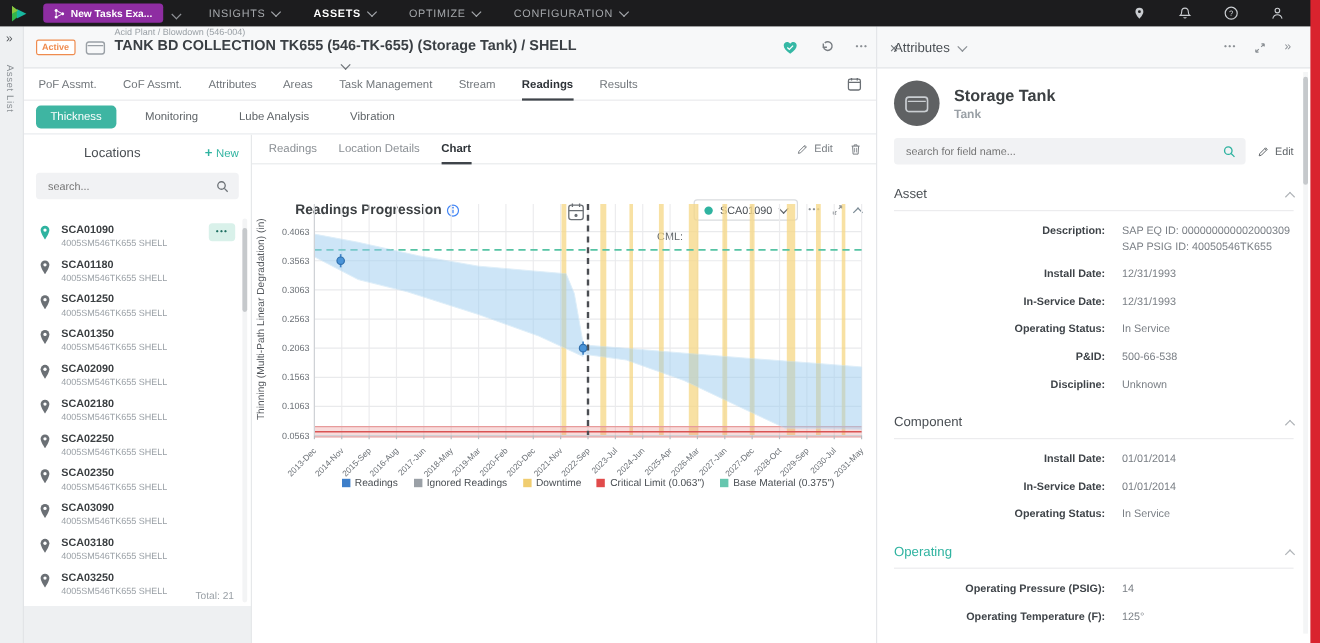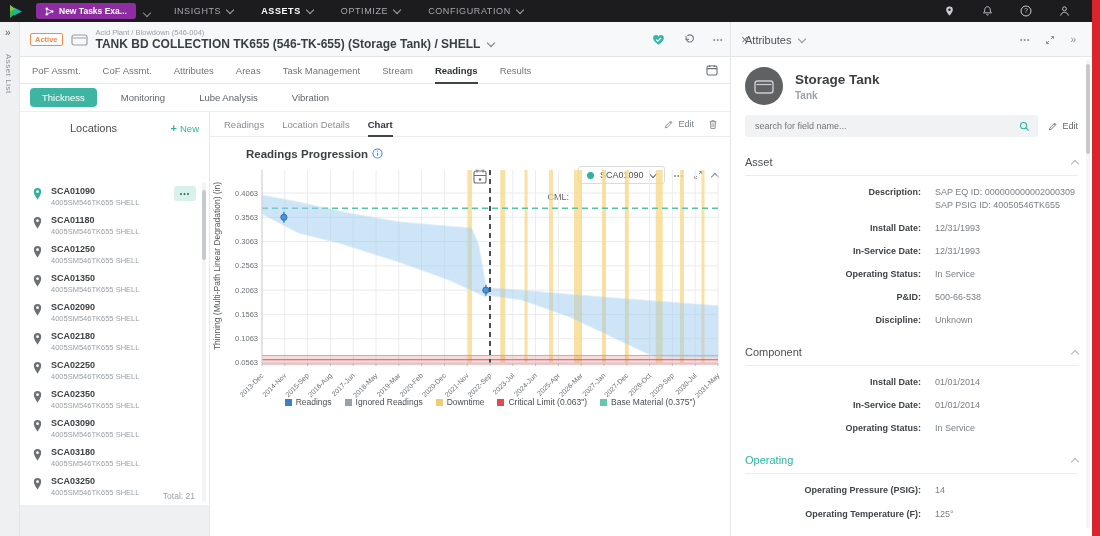--- a/index.html
+++ b/index.html
@@ -22,21 +22,21 @@
   .left-rail{position:absolute;left:0;top:22px;width:20px;height:514px;background:#eef0f2;border-right:1px solid #e2e4e7;box-sizing:border-box;z-index:4;}
   .rail-expand{position:absolute;top:5px;left:5px;color:#54585c;font-size:10px;cursor:pointer;}
   .rail-label{position:absolute;top:32px;left:4px;writing-mode:vertical-rl;font-size:8px;color:#8a8f94;letter-spacing:.5px;}
   
   .main-header{position:absolute;left:20px;top:22px;width:1072px;height:35px;background:#f7f8f9;border-bottom:1px solid #e4e6e9;box-sizing:border-box;z-index:3;}
   .mh-left{position:absolute;left:0;top:0;height:35px;display:flex;align-items:center;}
   .active-badge{border:1px solid #ef8b4e;color:#ef8b4e;font-size:7.5px;font-weight:bold;padding:1px 4px;border-radius:2px;margin-left:10px;background:#fff;}
   .tank-mini{margin-left:8px;}
   .titles{margin-left:8px;}
   .breadcrumb{font-size:7.5px;color:#9aa0a6;}
-  .title-row{display:flex;align-items:center;gap:8px;color:#6f7479;}
+  .title-row{display:flex;align-items:center;gap:8px;color:#6f7479;flex-direction:column;}
   .page-title{font-size:12px;font-weight:bold;color:#3a3f44;white-space:nowrap;}
   .header-actions{position:absolute;left:632px;top:0;height:35px;display:flex;gap:18px;align-items:center;color:#8a8f94;}
   .dots{font-size:7px;letter-spacing:1px;color:#8a8f94;cursor:pointer;}
   .close-x{font-size:12px;color:#6f7479;cursor:pointer;}
   .attr-header{position:absolute;left:710px;top:0;width:362px;height:35px;border-left:1px solid #e4e6e9;display:flex;align-items:center;box-sizing:border-box;}
   .attr-title{margin-left:14px;font-size:11px;color:#4a4f54;}
   .attr-header .chev{color:#8a8f94;margin-left:8px;}
   .attr-header-actions{margin-left:auto;margin-right:16px;display:flex;gap:15px;align-items:center;color:#8a8f94;font-size:10px;}
   
   .tabs-row{position:absolute;left:20px;top:57px;width:710px;height:27px;background:#fff;border-bottom:1px solid #e6e8ea;display:flex;align-items:center;padding-left:12px;box-sizing:border-box;z-index:2;}
@@ -66,21 +66,21 @@
   .loc-total{position:absolute;bottom:4px;right:14px;font-size:8.5px;color:#9aa0a6;}
   .bottom-gray{position:absolute;left:20px;top:505px;width:190px;height:31px;background:#eef0f2;border-right:1px solid #e6e8ea;box-sizing:border-box;}
   
   .chart-panel{position:absolute;left:210px;top:112px;width:520px;height:424px;background:#fff;z-index:1;}
   .chart-tabs{height:24px;border-bottom:1px solid #e9ebed;display:flex;align-items:center;padding-left:14px;}
   .ctab{font-size:9.5px;color:#8a8f94;margin-right:18px;position:relative;height:100%;display:flex;align-items:center;cursor:pointer;}
   .ctab.active{color:#2e3338;font-weight:bold;}
   .ctab.active::after{content:"";position:absolute;left:0;right:0;bottom:-1px;height:2px;background:#3f444a;}
   .chart-actions{margin-left:auto;margin-right:12px;display:flex;gap:14px;align-items:center;color:#7a7f84;font-size:9px;}
   .edit-btn{display:flex;gap:4px;align-items:center;cursor:pointer;}
-  .chart-titlebar{display:flex;padding:11px 12px 0 36px;}
+  .chart-titlebar{display:flex;align-items:center;padding:11px 12px 0 36px;}
   .chart-title{font-size:11.5px;font-weight:bold;color:#3c4043;}
   .info-ic{margin-left:4px;cursor:pointer;}
   .cml-controls{margin-left:auto;display:flex;align-items:center;gap:9px;color:#8a8f94;}
   .cml-label{font-size:9px;color:#5f6468;margin-top:44px;}
   .cml-select{display:flex;align-items:center;gap:6px;border:1px solid #d9dbde;border-radius:3px;padding:3px 8px;background:#fff;cursor:pointer;color:#4a4f54;}
   .cml-dot{width:7px;height:7px;border-radius:50%;background:#2fb3a0;}
   .cml-value{font-size:9px;}
   #chart-svg{position:absolute;left:0;top:43px;}
   #legend{position:absolute;left:52px;top:285px;width:456px;display:flex;justify-content:center;gap:13px;}
   .lg-item{display:flex;align-items:center;gap:4px;font-size:8.5px;color:#4a4f54;white-space:nowrap;}
@@ -255,20 +255,29 @@
       <div class="subtab">Lube Analysis</div>
       <div class="subtab">Vibration</div>
     </div>
 
   <div class="loc-panel">
     <div class="loc-head">
       <span class="loc-title">Locations</span>
       <span class="loc-new">
           <b>+</b>
           <span>New</span>
+        </span>
+    </div>
+    <div class="loc-search">
+      <input type="text" placeholder="search..." style="">
+      <span>
+          <svg width="11" height="11" viewBox="0 0 12 12">
+            <circle cx="5" cy="5" r="3.4" fill="none" stroke="#6f7479" stroke-width="1.2"></circle>
+            <path d="M7.6 7.6 10.6 10.6" stroke="#6f7479" stroke-width="1.2"></path>
+          </svg>
         </span>
     </div>
     <div class="loc-list" id="loc-list">
         <div class="loc-item selected">
           <span class="loc-pin">
             <svg width="11" height="14" viewBox="0 0 12 15">
               <path d="M6 1a4 4 0 0 0-4 4c0 3 4 8.6 4 8.6S10 8 10 5a4 4 0 0 0-4-4z" fill="#2fb3a0"></path>
               <circle cx="6" cy="5" r="1.5" fill="#fff"></circle>
             </svg>
           </span>

